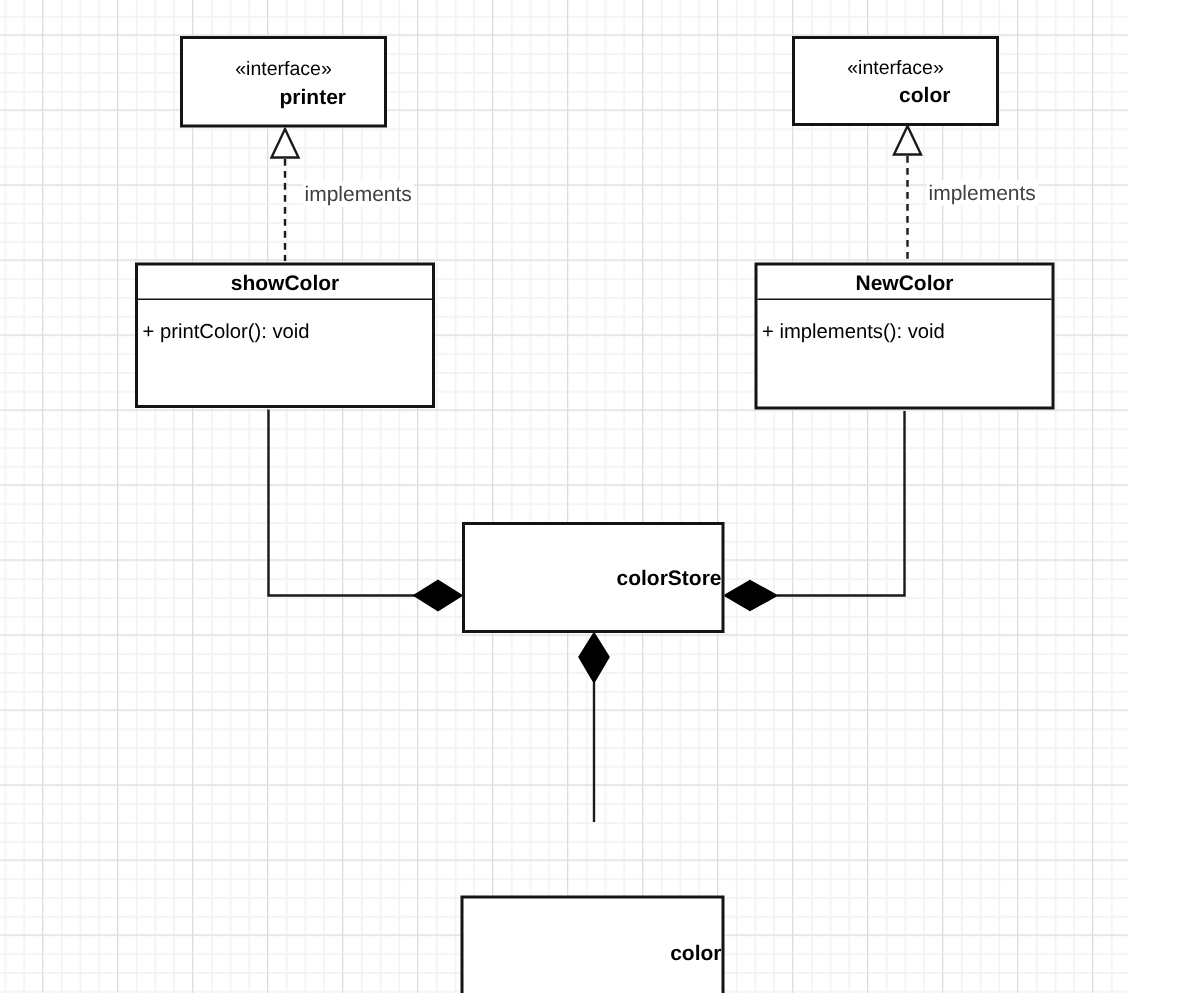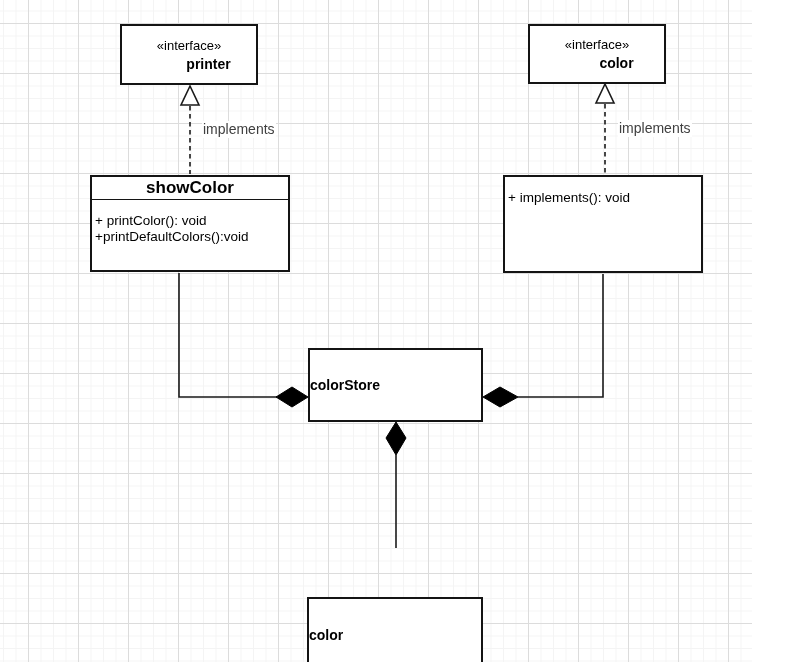--- a/index.html
+++ b/index.html
@@ -45,34 +45,34 @@
     line-height: 18px;
   }
   .stereotype { font-size: 13px; font-weight: normal; }
   .iface-name { font-size: 14px; font-weight: bold; margin-left: 39px; }
 
   .class-title {
     height: 23px;
     display: flex;
     align-items: center;
     justify-content: center;
-    font-size: 17px;
+    font-size: 14px;
     font-weight: bold;
     border-bottom: 1.5px solid #141414;
   }
   .class-body {
     padding: 13px 16px 0 3px;
     font-size: 13.5px;
     line-height: 16px;
   }
 
   .simple-node {
     display: flex;
     align-items: center;
-    justify-content: flex-start;
+    justify-content: flex-end;
     font-size: 14px;
     font-weight: bold;
   }
 
   .edge-label {
     position: absolute;
     font-size: 14px;
     line-height: 17px;
     color: #404040;
     background: #ffffff;
@@ -120,25 +120,25 @@
 
   <div class="node iface-node" style="left:528px; top:24px; width:138px; height:60px;">
     <div class="stereotype">«interface»</div>
     <div class="iface-name">color</div>
   </div>
 
   <div class="node" style="left:90px; top:175px; width:200px; height:97px;">
     <div class="class-title">showColor</div>
     <div class="class-body">
       <div>+ printColor(): void</div>
-      <div>+printDefaultColors():void</div>
     </div>
   </div>
 
   <div class="node" style="left:503px; top:175px; width:200px; height:98px;">
+    <div class="class-title">NewColor</div>
     <div class="class-body">
       <div>+ implements(): void</div>
     </div>
   </div>
 
   <div class="node simple-node" style="left:308px; top:348px; width:175px; height:74px;">
     <div>colorStore</div>
   </div>
 
   <div class="node simple-node" style="left:307px; top:549px; width:176px; height:75px;margin-top:48px;">

